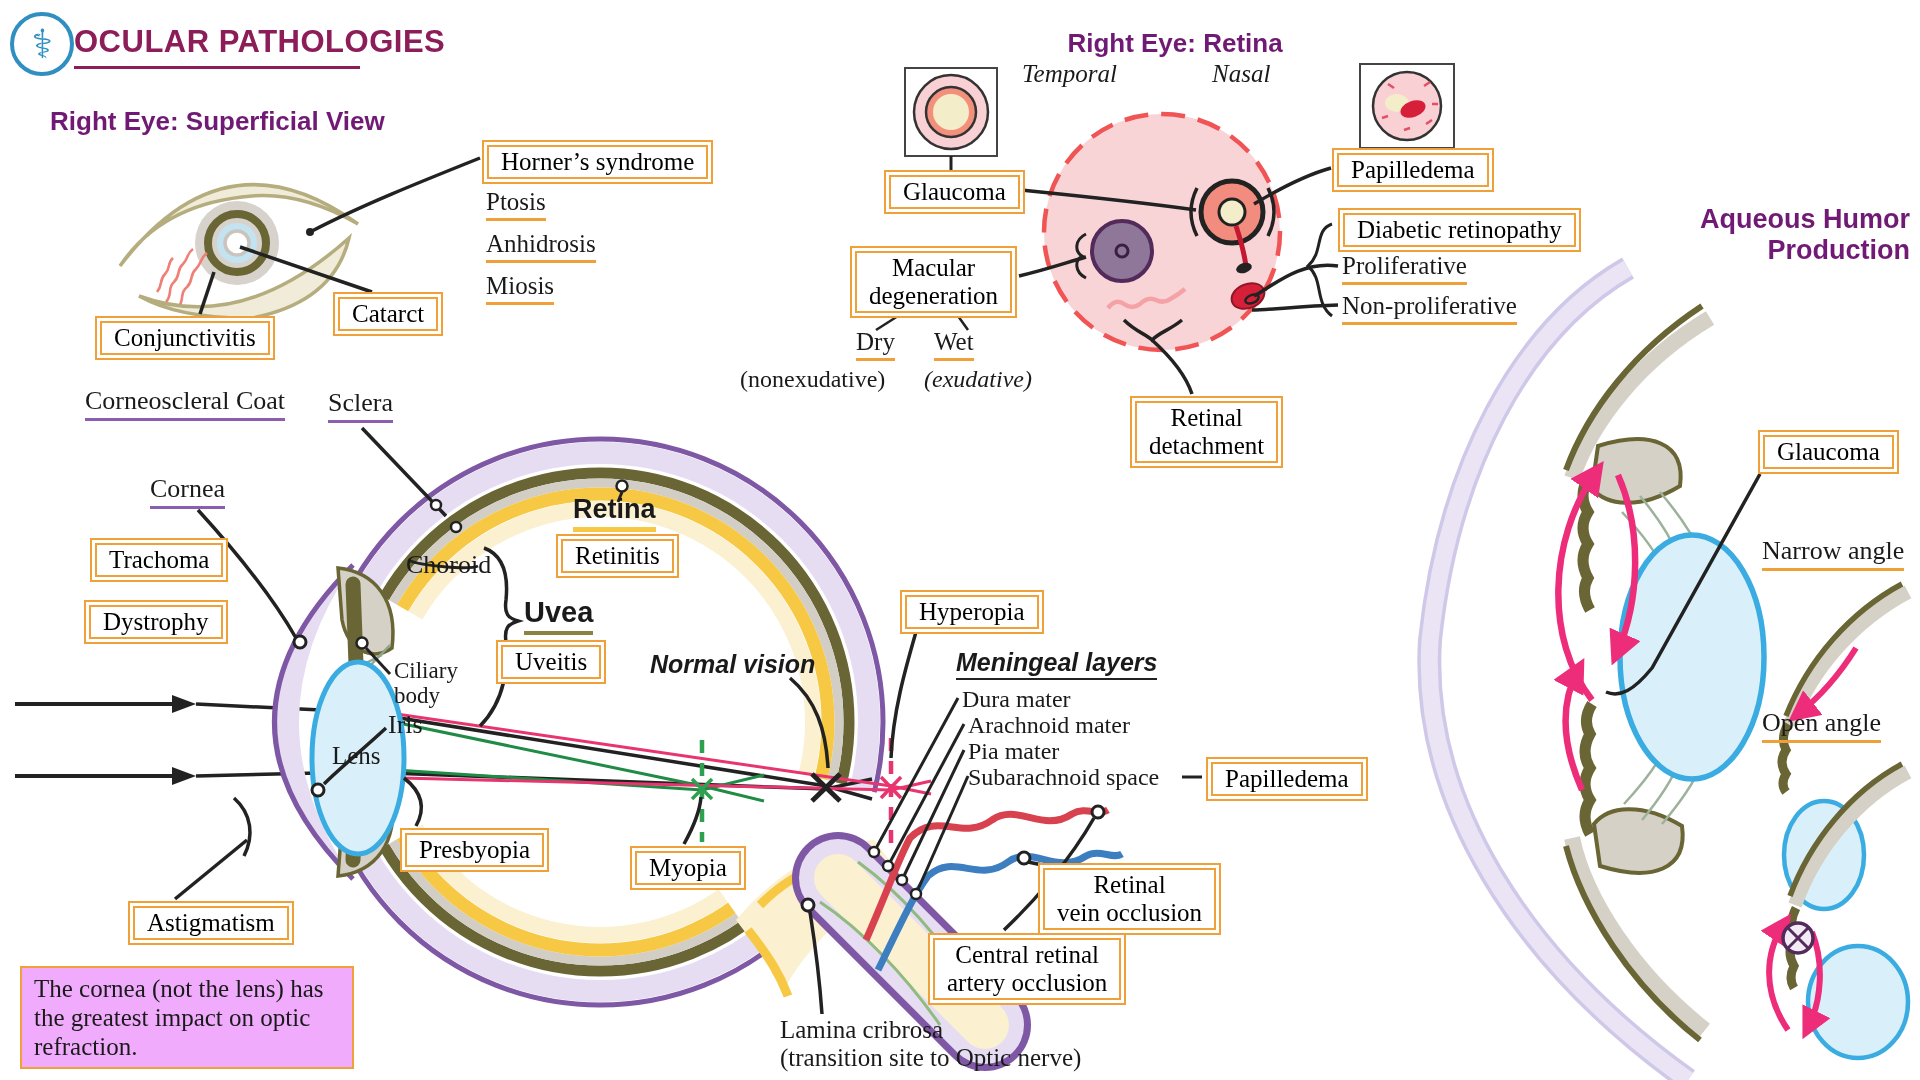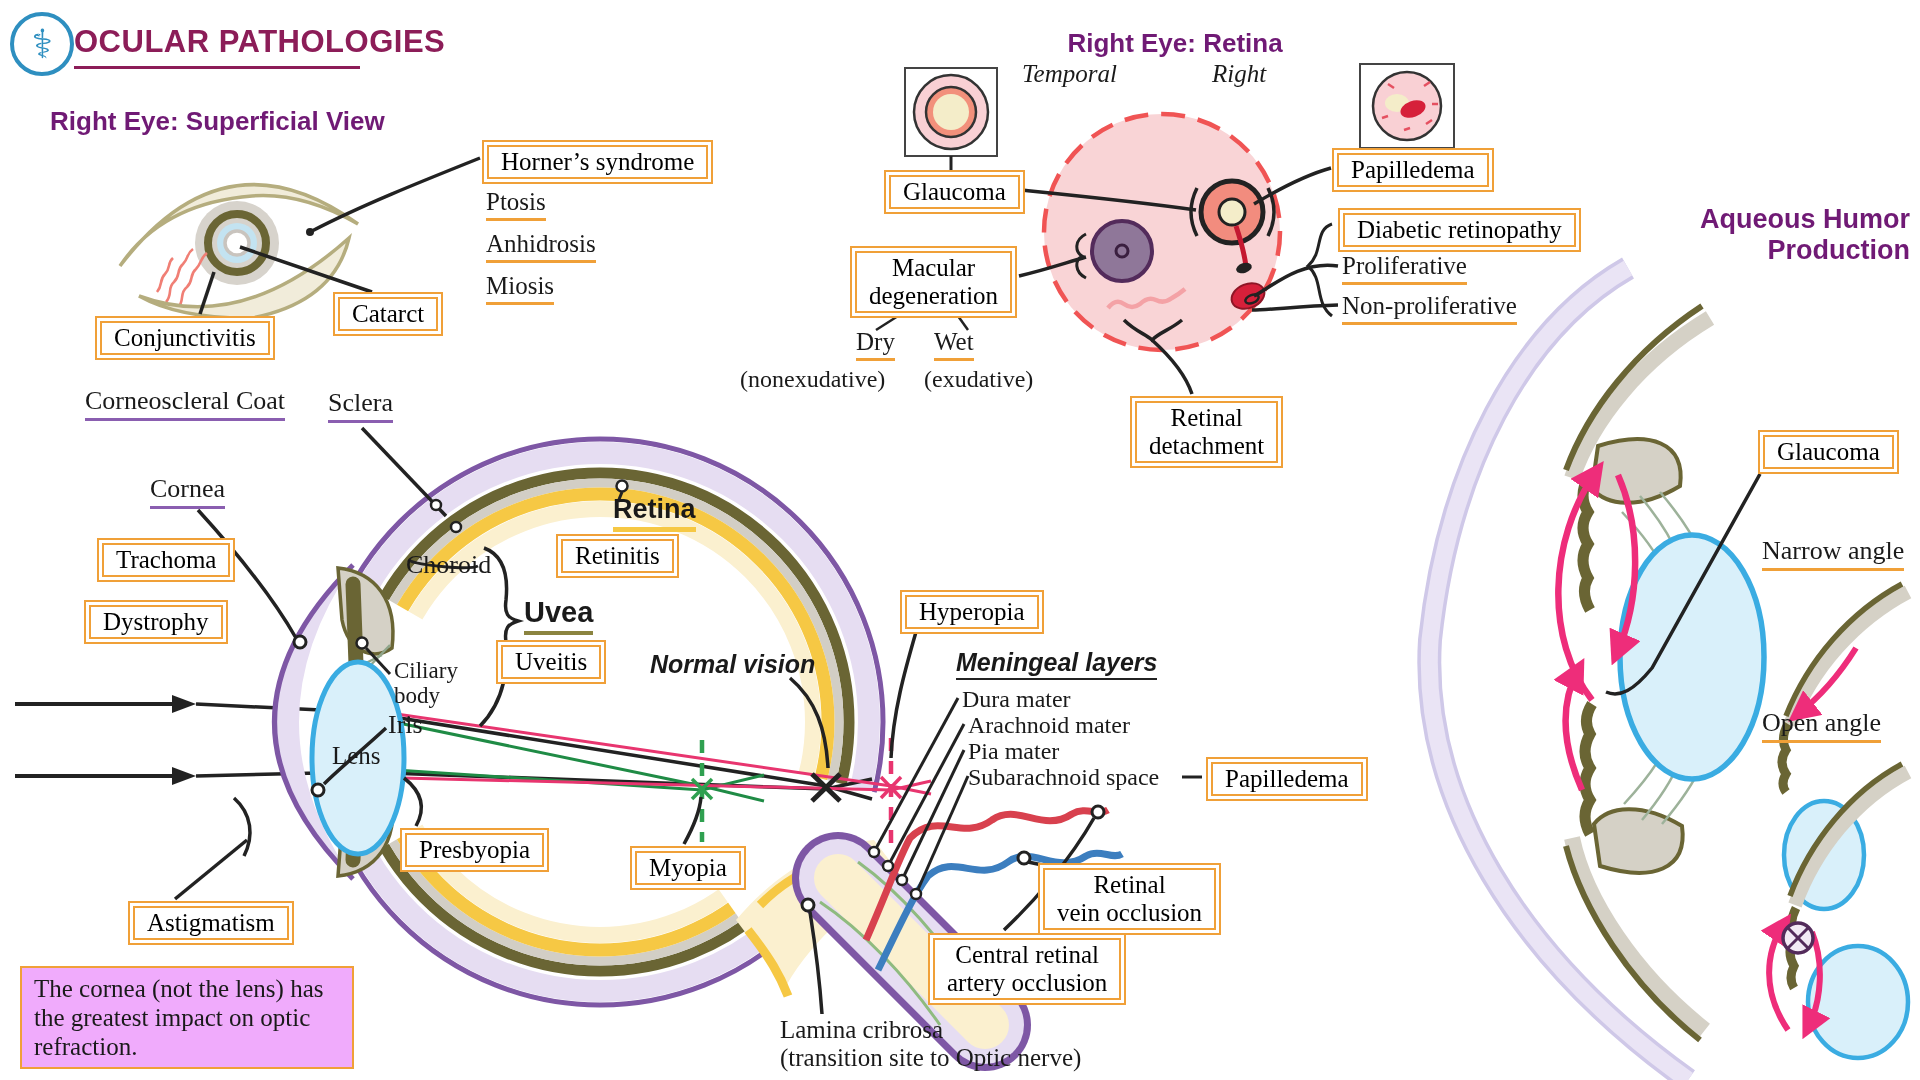--- a/index.html
+++ b/index.html
@@ -277,69 +277,69 @@
   <div class="lbl" style="left:486px;top:272px;"><span class="ul-o">Miosis</span></div>
   <div class="obox" style="left:333px;top:292px;">
       <div class="in"><span>Catarct</span></div>
     </div>
   <div class="obox" style="left:95px;top:316px;">
       <div class="in"><span>Conjunctivitis</span></div>
     </div>
 
   <div class="h2" style="left:1050px;top:28px;width:250px;text-align:center;">Right Eye: Retina</div>
   <div class="lbl ital" style="left:1022px;top:60px;">Temporal</div>
-  <div class="lbl ital" style="left:1212px;top:60px;">Right</div>
+  <div class="lbl ital" style="left:1212px;top:60px;">Nasal</div>
   <div class="obox" style="left:884px;top:170px;">
       <div class="in"><span>Glaucoma</span></div>
     </div>
   <div class="obox" style="left:850px;top:246px;">
       <div class="in">
     <span class="ln">Macular</span>
     <span class="ln">degeneration</span>
       </div>
     </div>
   <div class="lbl" style="left:856px;top:328px;"><span class="ul-o">Dry</span></div>
   <div class="lbl" style="left:934px;top:328px;"><span class="ul-o">Wet</span></div>
   <div class="lbl" style="left:740px;top:366px;font-size:24px;">(nonexudative)</div>
-  <div class="lbl" style="left:924px;top:366px;font-size:24px;">(exudative)</div>
+  <div class="lbl" style="left:924px;top:366px;font-size:24px;font-style:italic;">(exudative)</div>
   <div class="obox" style="left:1332px;top:148px;">
       <div class="in"><span>Papilledema</span></div>
     </div>
   <div class="obox" style="left:1338px;top:208px;">
       <div class="in"><span>Diabetic retinopathy</span></div>
     </div>
   <div class="lbl" style="left:1342px;top:252px;"><span class="ul-o">Proliferative</span></div>
   <div class="lbl" style="left:1342px;top:292px;"><span class="ul-o">Non-proliferative</span></div>
   <div class="obox" style="left:1130px;top:396px;">
       <div class="in">
     <span class="ln">Retinal</span>
     <span class="ln">detachment</span>
       </div>
     </div>
 
   <div class="lbl bserif" style="left:85px;top:386px;"><span class="ul-p">Corneoscleral Coat</span></div>
   <div class="lbl" style="left:328px;top:388px;font-size:26px;"><span class="ul-p">Sclera</span></div>
   <div class="lbl" style="left:150px;top:474px;font-size:26px;"><span class="ul-p">Cornea</span></div>
-  <div class="obox" style="left:97px;top:538px;">
+  <div class="obox" style="left:90px;top:538px;">
       <div class="in"><span>Trachoma</span></div>
     </div>
   <div class="obox" style="left:84px;top:600px;">
       <div class="in"><span>Dystrophy</span></div>
     </div>
   <div class="lbl" style="left:406px;top:550px;font-size:26px;">Choroid</div>
   <div class="lbl sm" style="left:394px;top:658px;">
     <span style="display:block;">Ciliary</span>
     <span style="display:block;">body</span>
     </div>
   <div class="lbl" style="left:388px;top:710px;font-size:26px;">Iris</div>
   <div class="bsans" style="left:524px;top:596px;font-size:29px;"><span class="ul-v">Uvea</span></div>
   <div class="obox" style="left:496px;top:640px;">
       <div class="in"><span>Uveitis</span></div>
     </div>
-  <div class="bsans" style="left:573px;top:494px;margin-left:40px;"><span class="ul-y">Retina</span></div>
+  <div class="bsans" style="left:573px;top:494px;"><span class="ul-y">Retina</span></div>
   <div class="obox" style="left:556px;top:534px;">
       <div class="in"><span>Retinitis</span></div>
     </div>
   <div class="lbl" style="left:332px;top:742px;z-index:3;">Lens</div>
   <div class="bital" style="left:650px;top:650px;">Normal vision</div>
   <div class="obox" style="left:630px;top:846px;">
       <div class="in"><span>Myopia</span></div>
     </div>
   <div class="obox" style="left:400px;top:828px;">
       <div class="in"><span>Presbyopia</span></div>

